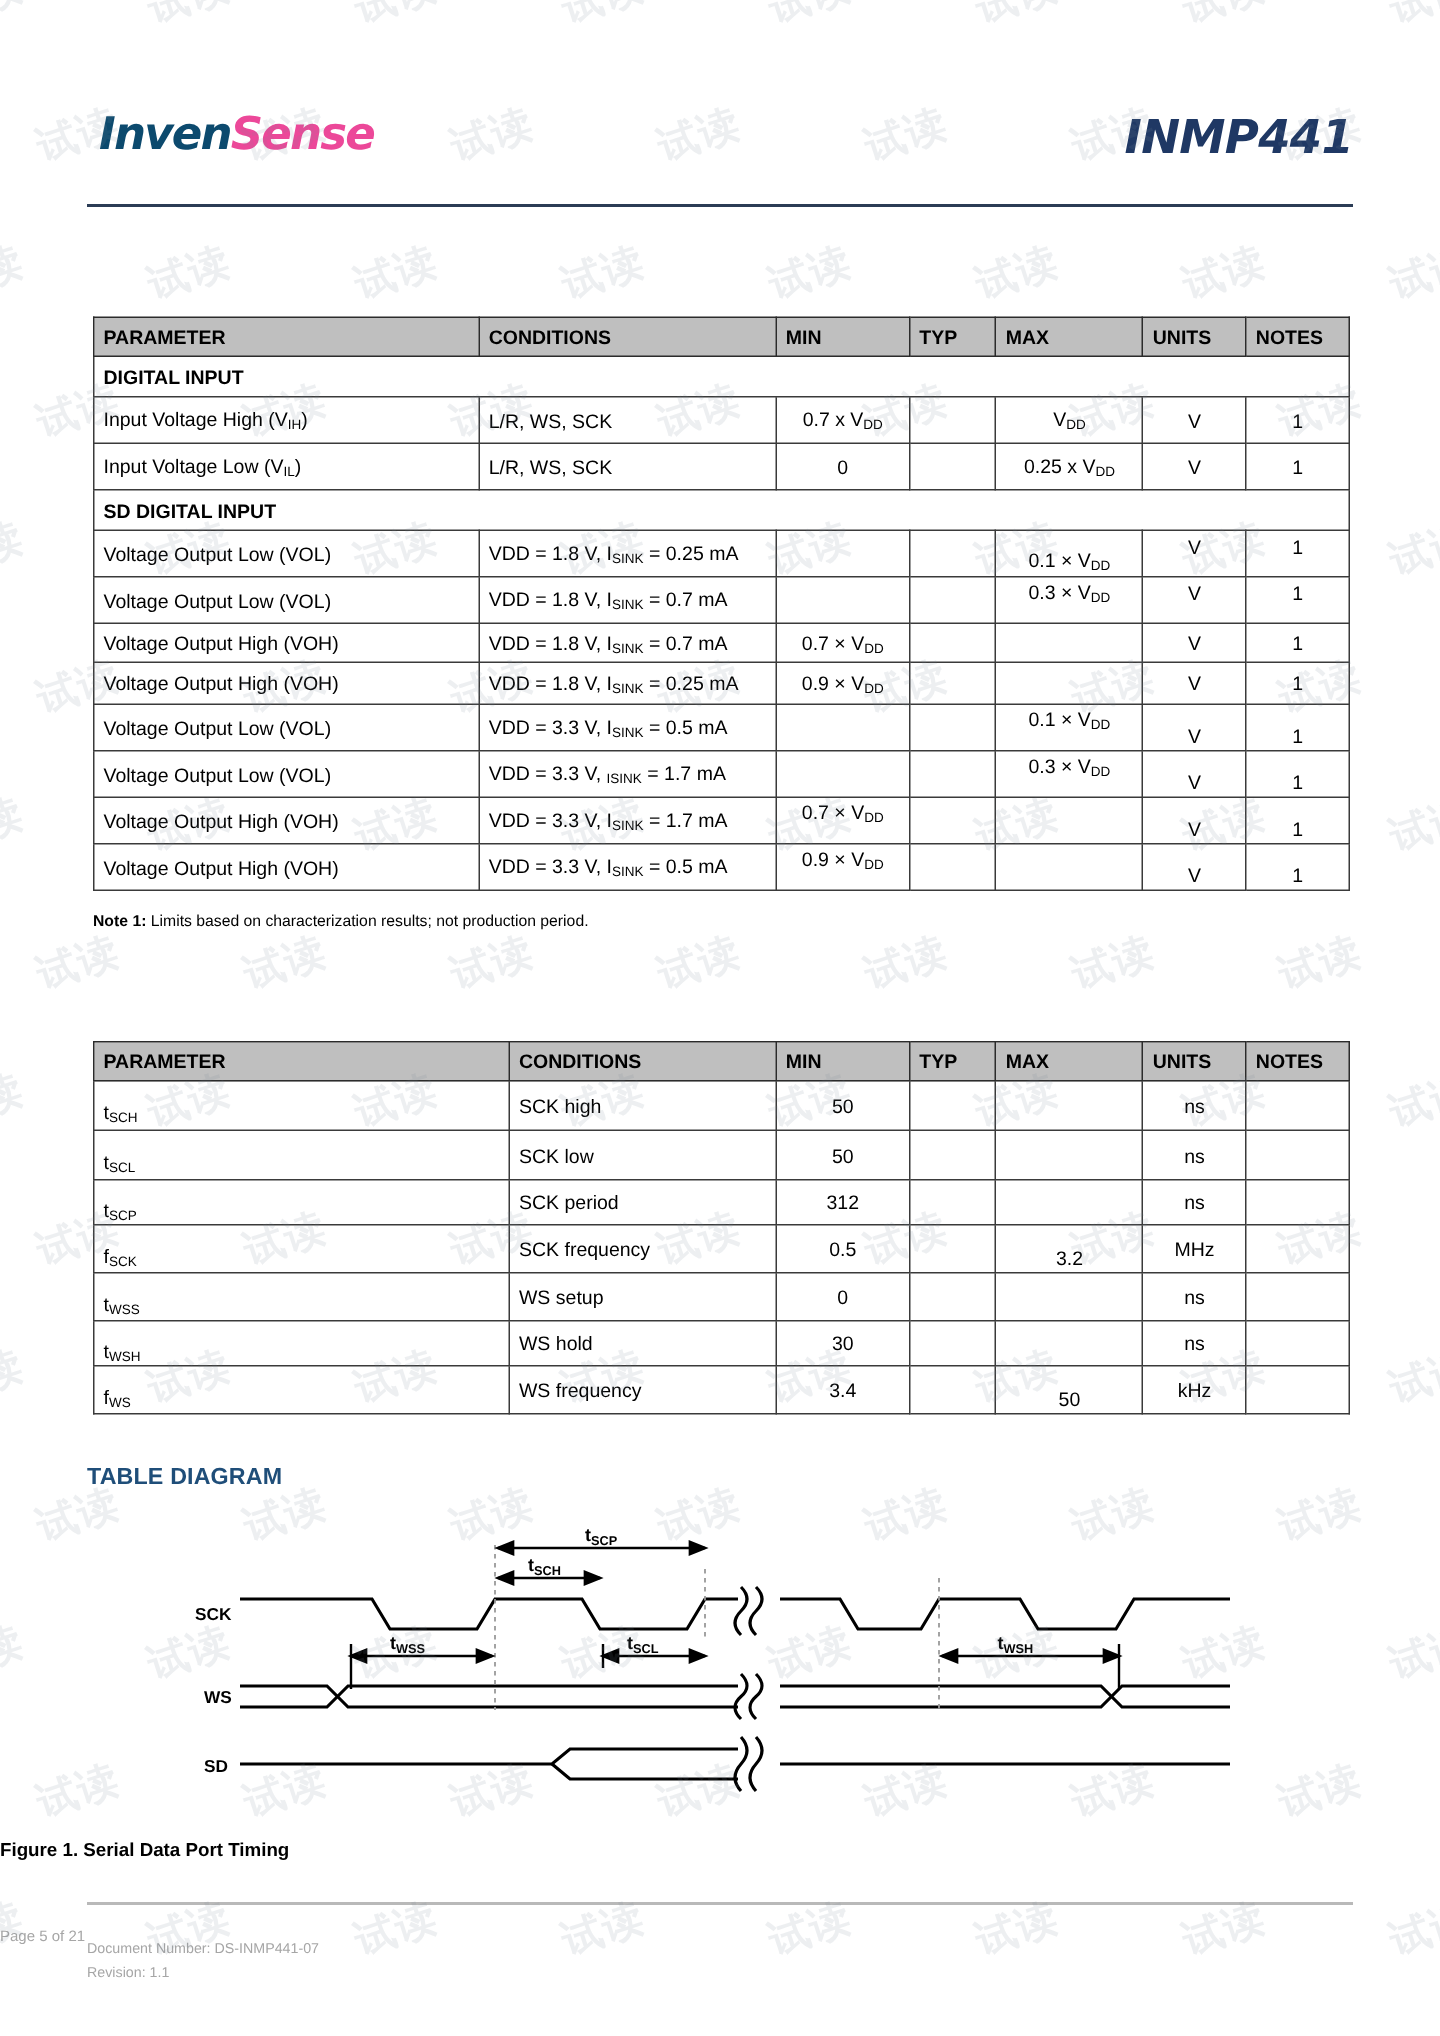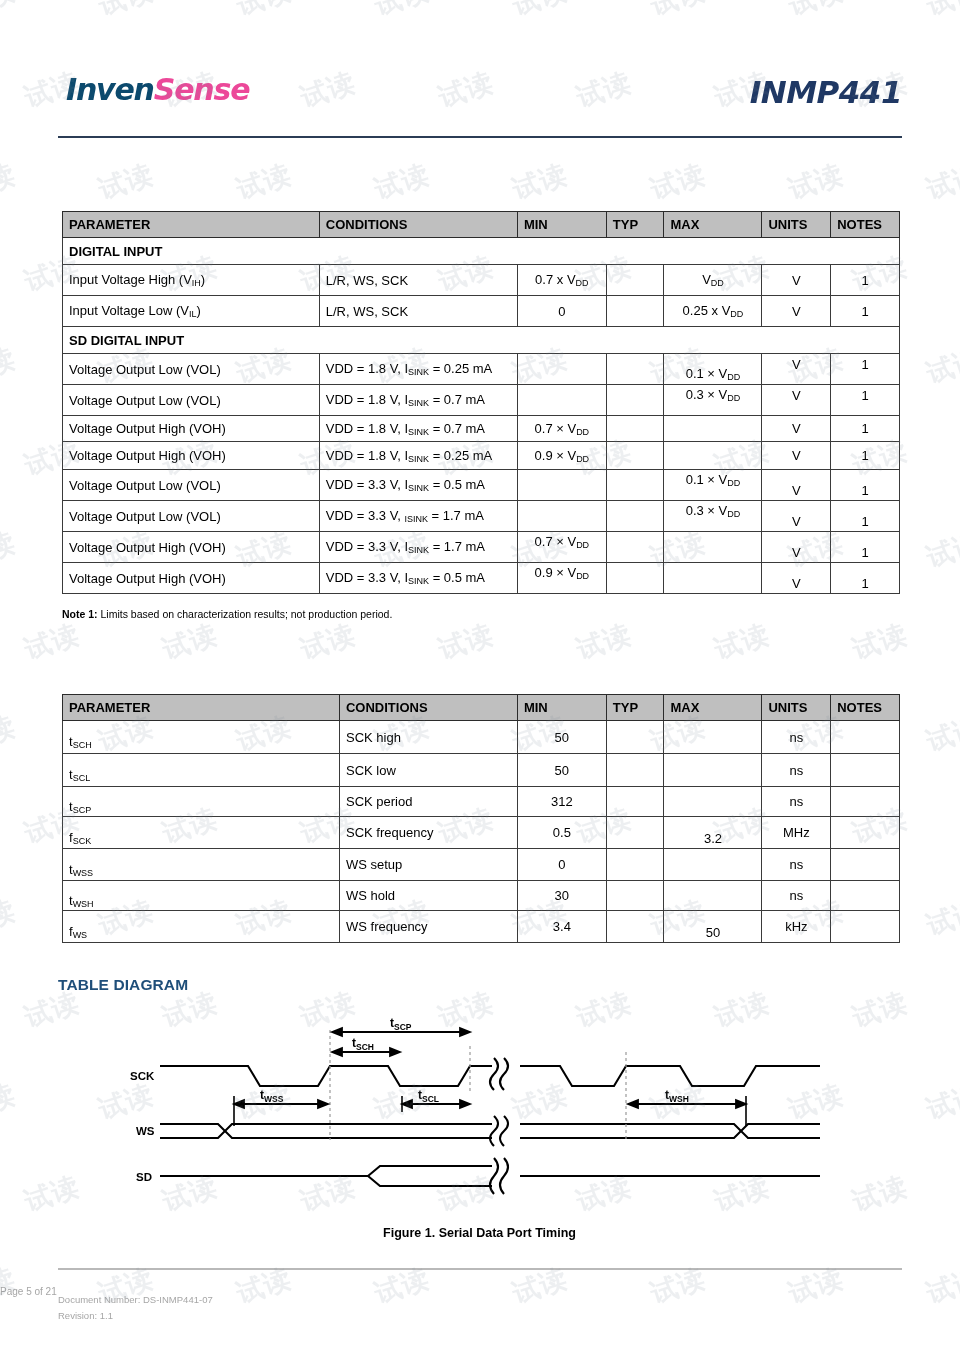--- a/index.html
+++ b/index.html
@@ -139,21 +139,21 @@
 
   
   #timing-diagram {
     position: absolute;
     left: 120px; top: 1000px;
     width: 740px; height: 200px;
   }
   .fig-caption {
     position: absolute;
     width: 959px;
-    text-align: center;
+    text-align: left;
     font-size: 12.5px;
     font-weight: 700;
   }
 
   
   #footer-rule {
     position: absolute;
     left: 58px; top: 1268px;
     width: 844px; height: 2px;
     background: #b9b9b9;

